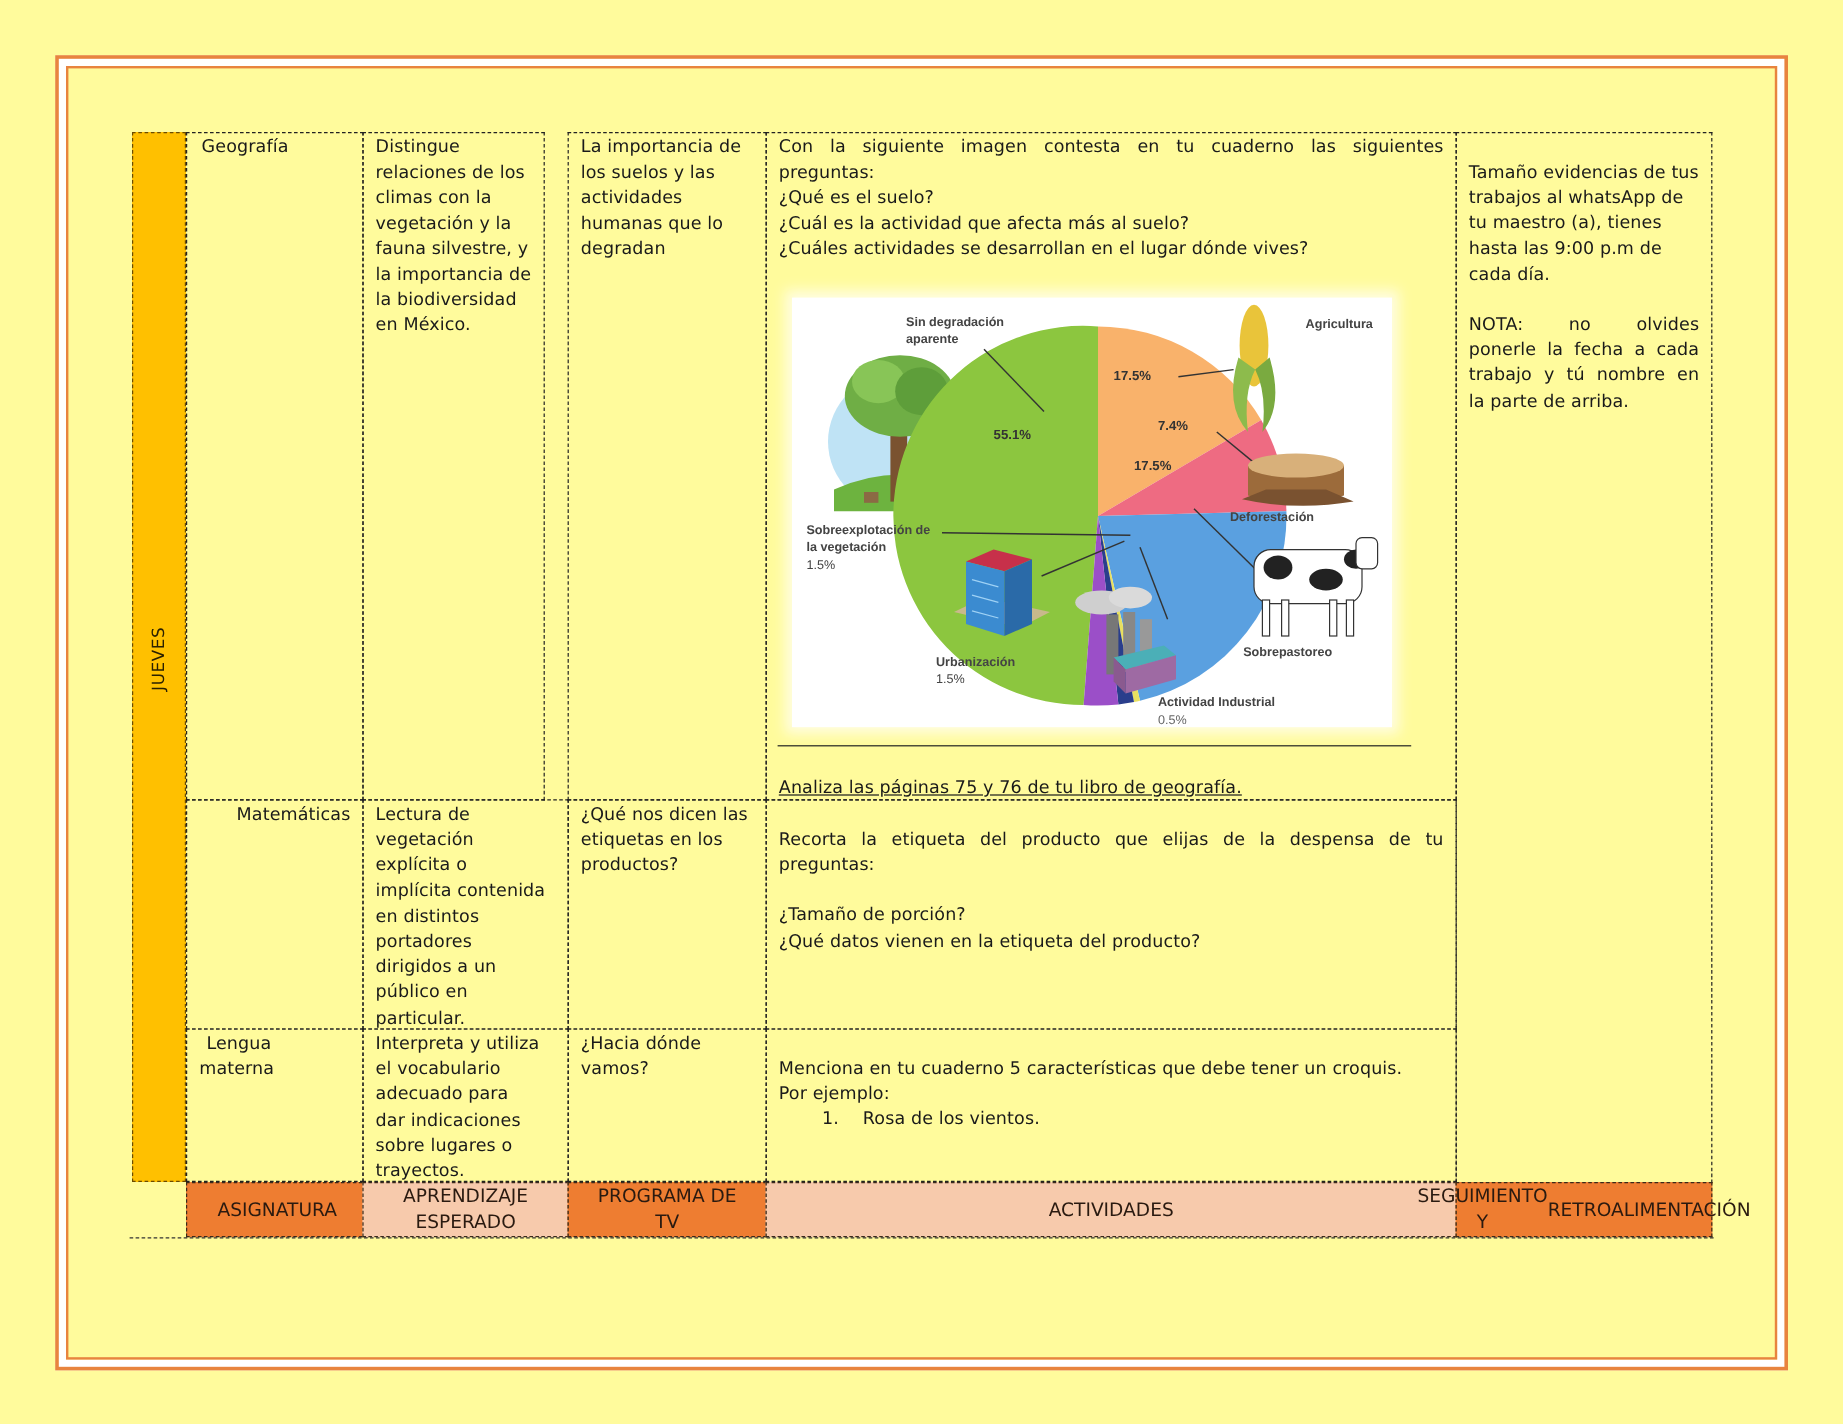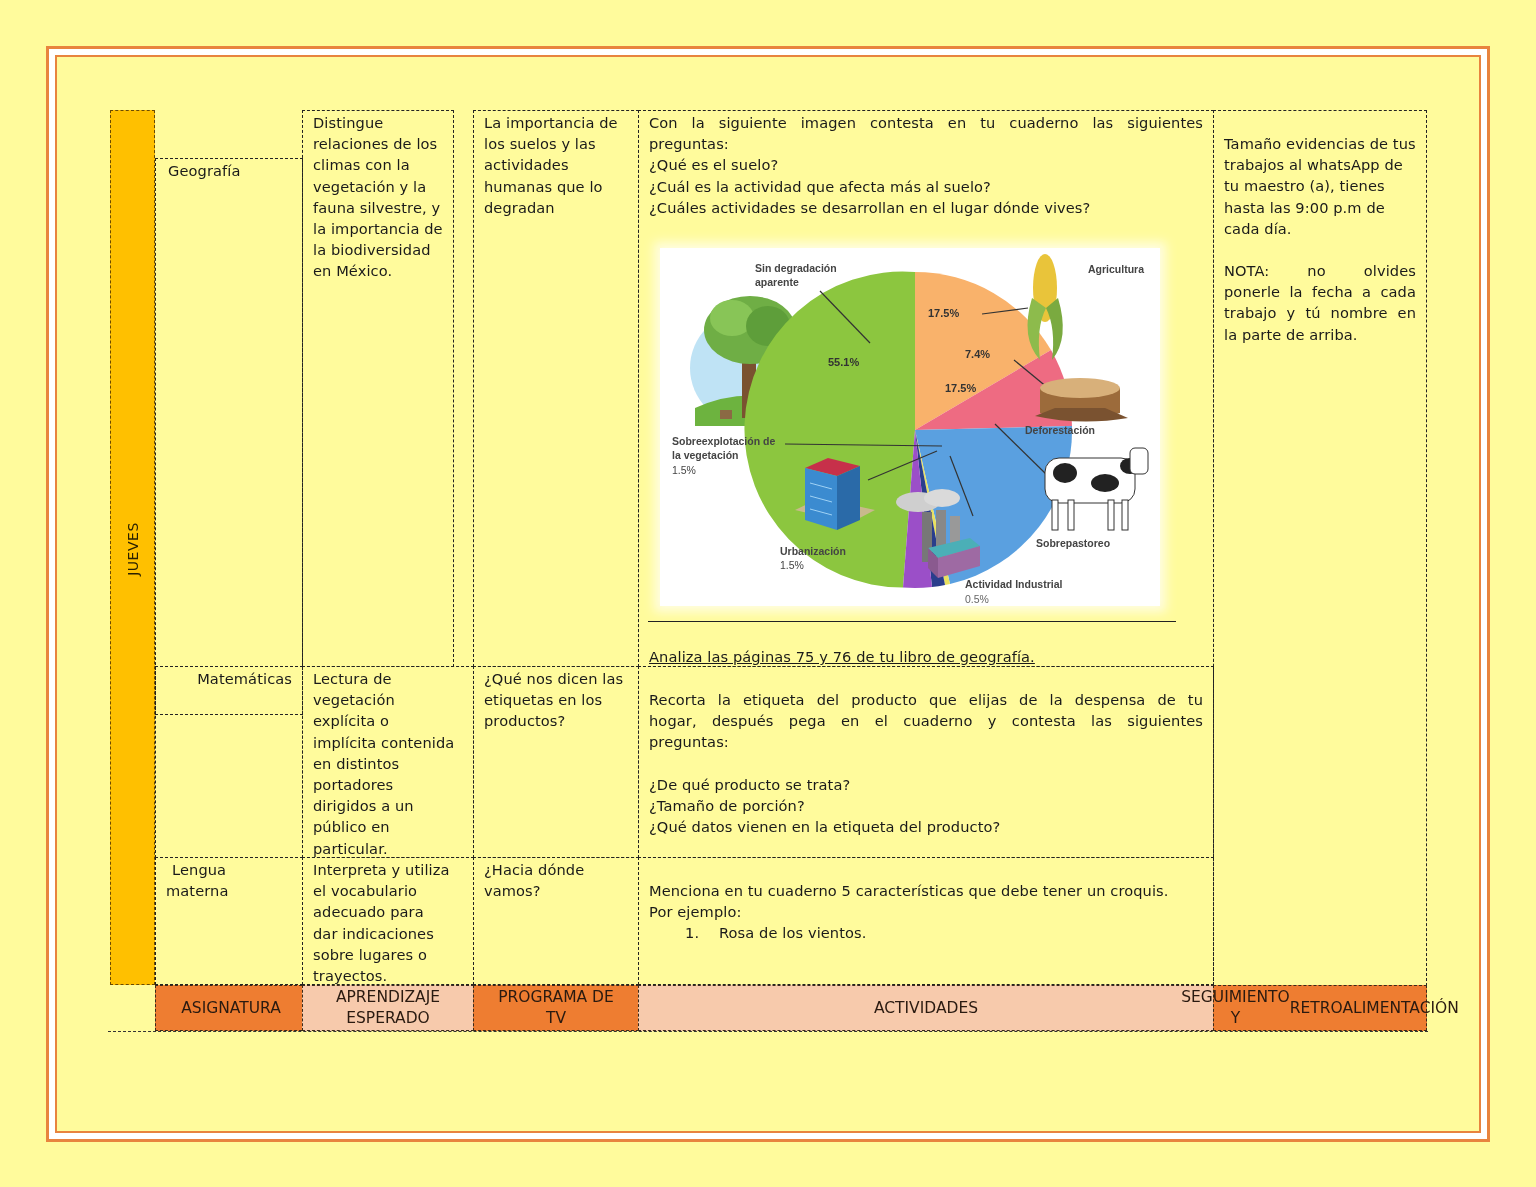--- a/index.html
+++ b/index.html
@@ -57,21 +57,21 @@
 </head>
 <body>
 
 <div class="frame-outer"></div>
 <div class="frame-inner"></div>
 
 <div class="daycol">
   <div class="daylabel">JUEVES</div>
 </div>
 
-<div class="cell" style="left:155px; top:110px; width:148px; height:557px;margin-top:48px;">
+<div class="cell" style="left:155px; top:110px; width:148px; height:557px;">
   <div style="padding-left:2px">Geografía</div>
 </div>
 <div class="cell" style="left:302px; top:110px; width:152px; height:557px;">
   <div>Distingue</div>
   <div>relaciones de los</div>
   <div>climas con la</div>
   <div>vegetación y la</div>
   <div>fauna silvestre, y</div>
   <div>la importancia de</div>
   <div>la biodiversidad</div>
@@ -209,24 +209,22 @@
   <div>público en</div>
   <div>particular.</div>
 </div>
 <div class="cell" style="left:473px; top:666px; width:166px; height:192px;">
   <div>¿Qué nos dicen las</div>
   <div>etiquetas en los</div>
   <div>productos?</div>
 </div>
 <div class="cell" style="left:638px; top:666px; width:576px; height:192px; padding-top:22px;">
   <div class="just">Recorta la etiqueta del producto que elijas de la despensa de tu</div>
-  <div class="just">hogar, después pega en el cuaderno y contesta las siguientes</div>
   <div>preguntas:</div>
   <div style="height:21px"></div>
-  <div>¿De qué producto se trata?</div>
   <div>¿Tamaño de porción?</div>
   <div>¿Qué datos vienen en la etiqueta del producto?</div>
 </div>
 
 <div class="cell" style="left:155px; top:857px; width:148px; height:128px;">
   <div style="padding-left:6px">Lengua</div>
   <div>materna</div>
 </div>
 <div class="cell" style="left:302px; top:857px; width:172px; height:128px;">
   <div>Interpreta y utiliza</div>

